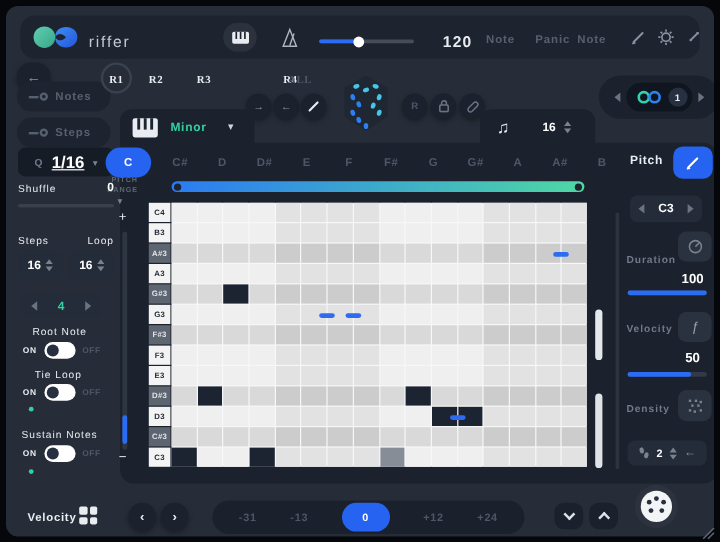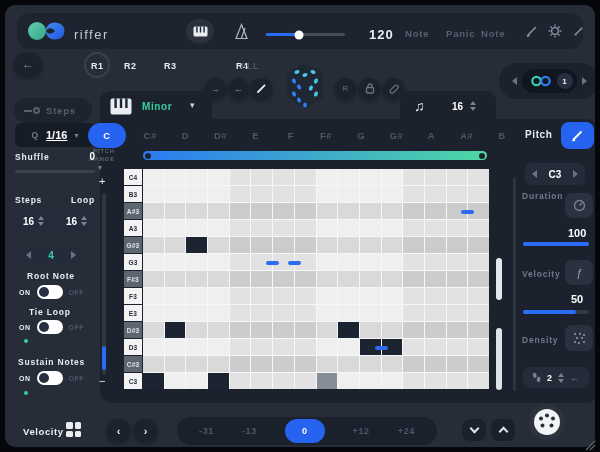--- a/index.html
+++ b/index.html
@@ -17,21 +17,21 @@
   .header{position:absolute;left:12px;top:8px;width:566px;height:36px;background:#1d242f;border-radius:12px;}
   .logo-text{font-size:13px;color:#c3c9d2;letter-spacing:1.5px;}
   .hbtn{font-size:9.5px;font-weight:bold;color:#57606f;letter-spacing:.8px;}
   .pill-btn{background:#2b323e;border-radius:12px;display:flex;align-items:center;justify-content:center;}
   .slider-track{position:relative;height:3px;background:#454d59;border-radius:2px;}
   .slider-fill{position:absolute;left:0;top:0;height:3px;background:#2b6cf5;border-radius:2px;}
   .slider-knob{position:absolute;top:50%;width:9px;height:9px;background:#fff;border-radius:50%;transform:translate(-50%,-50%);}
 
   
   .circ{border-radius:50%;background:#1b222d;display:flex;align-items:center;justify-content:center;box-shadow:0 2px 4px rgba(0,0,0,.35);}
-  .rtab{font-size:9px;font-weight:bold;letter-spacing:.5px;}
+  .rtab{font-size:9px;font-weight:bold;letter-spacing:.5px;font-family:Liberation Serif, serif;}
   .ring{border:2px solid #3a4250;border-radius:50%;}
 
   .side-pill{background:#1d242f;border-radius:14px;display:flex;align-items:center;gap:6px;padding:0 10px;}
   .tgl-ic{width:16px;height:8px;position:relative;}
   .tgl-ic .ln{position:absolute;left:0;top:3px;width:8px;height:2px;background:#57606f;}
   .tgl-ic .cr{position:absolute;right:0;top:0;width:7px;height:7px;border:2px solid #57606f;border-radius:50%;}
 
   
   .main-panel{position:absolute;left:95px;top:114px;width:498px;height:284px;background:#1b222d;border-radius:12px;}
   .tab{position:absolute;background:#1b222d;border-radius:10px 10px 0 0;}
@@ -49,21 +49,21 @@
   .chev.up{transform:rotate(135deg);margin-top:3px;}
   .chev.dn{transform:rotate(-45deg);margin-bottom:3px;}
 
   
   #pitch-pills{position:absolute;left:83px;top:118px;width:425px;height:24px;display:flex;align-items:center;justify-content:space-between;}
   .note-pill{min-width:22px;text-align:center;font-size:9.5px;font-weight:bold;color:#4e5768;letter-spacing:.5px;cursor:default;}
   .note-pill.sel{background:#2563f0;color:#fff;border-radius:13px;padding:7px 0;min-width:38px;}
 
   
   .box{background:#242c39;border-radius:6px;display:flex;align-items:center;justify-content:center;}
-  .lab{font-size:8.5px;font-weight:bold;letter-spacing:.8px;color:#e9ecf1;}
+  .lab{font-size:8.5px;font-weight:normal;letter-spacing:.8px;color:#e9ecf1;}
   .lab-muted{font-size:8.5px;font-weight:bold;letter-spacing:.8px;color:#717a8a;}
   .val{font-size:10px;font-weight:bold;color:#fff;}
 
   
   .switch{width:26px;height:14px;background:#fff;border-radius:8px;position:relative;}
   .switch .knob{position:absolute;left:2px;top:2px;width:10px;height:10px;border-radius:50%;background:#273040;}
   .onoff{font-size:7px;font-weight:bold;letter-spacing:.5px;}
 
   
   #grid-labels{position:absolute;left:119px;top:164px;width:18px;height:220px;display:grid;grid-template-rows:repeat(13,1fr);gap:1px;}
@@ -169,20 +169,27 @@
         <path d="M8 2.8 L10.4 2.6 L10.2 5 Z" fill="#8a93a3"></path>
         <path d="M5 10.2 L2.6 10.4 L2.8 8 Z" fill="#8a93a3"></path>
       </svg>
     </div>
   </div>
 
   <div class="abs circ" style="left:9px;top:47px;width:28px;height:24px;border-radius:12px;">
     <span class="muted" style="font-size:12px;">←</span>
   </div>
 
+  <div class="abs side-pill" style="left:9px;top:63px;width:78px;height:25px;">
+    <span class="tgl-ic">
+          <span class="ln"></span>
+          <span class="cr"></span>
+        </span>
+    <span class="hbtn">Notes</span>
+  </div>
   <div class="abs side-pill" style="left:9px;top:93px;width:78px;height:25px;">
     <span class="tgl-ic">
           <span class="ln"></span>
           <span class="cr"></span>
         </span>
     <span class="hbtn">Steps</span>
   </div>
 
   <div class="abs ring" style="left:79px;top:47px;width:26px;height:26px;"></div>
   <div class="abs rtab txt" style="left:86px;top:56px;">R1</div>
@@ -268,21 +275,21 @@
     <div class="abs spin" style="left:70px;top:10px;">
           <div class="c-up"></div>
           <div class="c-dn"></div>
         </div>
   </div>
 
   <div class="main-panel"></div>
 
   <div class="abs box" style="left:10px;top:118px;width:80px;height:24px;background:#151c26;gap:7px;">
     <span class="lab-muted">Q</span>
-    <span class="val" style="font-size:11px;text-decoration:underline;">1/16</span>
+    <span class="val" style="font-size:14px;text-decoration:underline;">1/16</span>
     <span style="color:#79828f;font-size:8px;">▾</span>
   </div>
 
   <div id="pitch-pills">
         <div class="note-pill sel">C</div>
         <div class="note-pill">C#</div>
         <div class="note-pill">D</div>
         <div class="note-pill">D#</div>
         <div class="note-pill">E</div>
         <div class="note-pill">F</div>
@@ -611,21 +618,21 @@
   <div class="abs" style="left:491px;top:253px;width:6px;height:42px;border-radius:3px;background:#e4e8ed;"></div>
   <div class="abs" style="left:491px;top:323px;width:6px;height:62px;border-radius:3px;background:#dfe3e8;"></div>
   <div class="abs" style="left:508px;top:172px;width:3px;height:214px;border-radius:2px;background:#2c3440;"></div>
 
   <div class="abs box" style="left:520px;top:158px;width:60px;height:22px;justify-content:space-between;padding:0 7px;">
     <div class="tri-l"></div>
     <span class="val">C3</span>
     <div class="tri-r"></div>
   </div>
 
-  <div class="abs lab-muted ls" style="left:517px;top:186px;">Duration</div>
+  <div class="abs lab-muted ls" style="left:517px;top:206px;">Duration</div>
   <div class="abs sq-btn" style="left:560px;top:188px;width:28px;height:25px;">
     <svg width="13" height="13" viewBox="0 0 13 13">
       <circle cx="6.5" cy="6.5" r="5" fill="none" stroke="#79828f" stroke-width="1.3"></circle>
       <line x1="6.5" y1="6.5" x2="9.5" y2="3.5" stroke="#79828f" stroke-width="1.3"></line>
     </svg>
   </div>
   <div class="abs val" style="left:563px;top:222px;font-size:11px;">100</div>
   <div class="abs rslider" style="left:518px;top:237px;">
     <div class="fill" id="duration-fill" style="width: 100%;"></div>
   </div>

